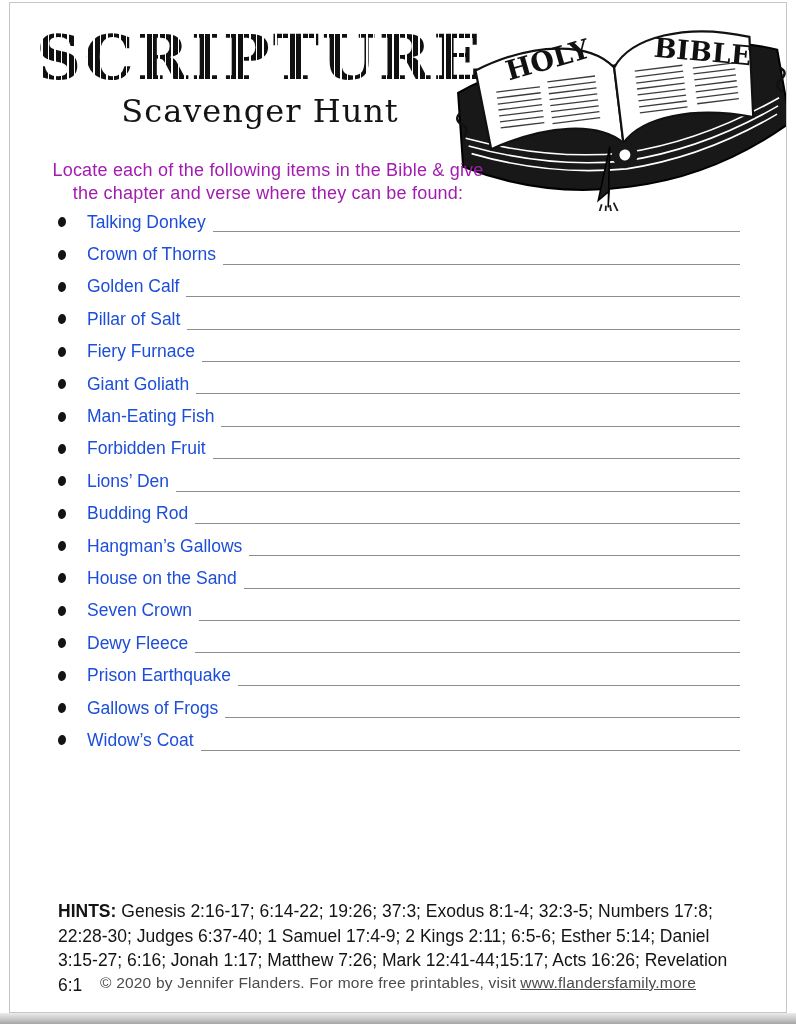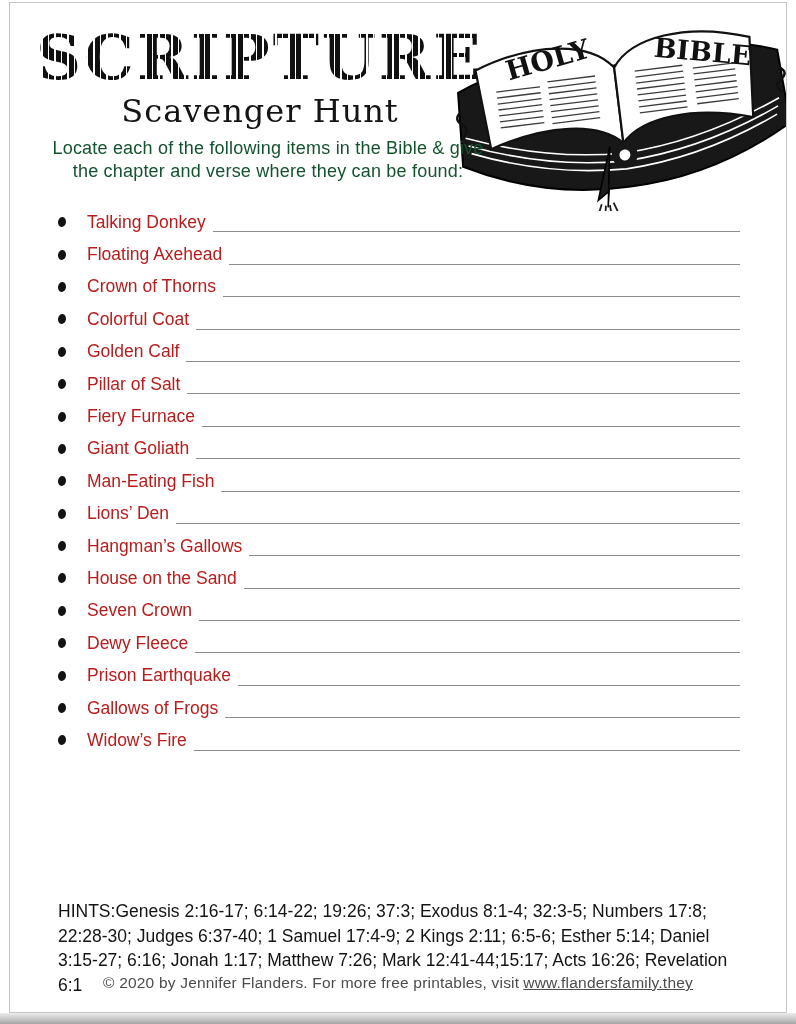--- a/index.html
+++ b/index.html
@@ -26,42 +26,42 @@
     .main-title {
       background:repeating-linear-gradient(90deg,#101010 0px,#101010 5px,#ffffff 5px,#ffffff 6.5px);
       -webkit-background-clip:text; background-clip:text; color:transparent;
     }
   }
   .subtitle {
     font-family:"DejaVu Serif", serif; font-size:32px; color:#141414;
     letter-spacing:1px; line-height:48px; margin-top:-4px;
   }
   .instructions {
-    position:absolute; left:18px; top:134px; width:480px; text-align:center;
-    font-size:18px; line-height:23px; color:#14532d; letter-spacing:0.2px; z-index:2;
+    position:absolute; left:18px; top:156px; width:480px; text-align:center;
+    font-size:18px; line-height:23px; color:#a21caf; letter-spacing:0.2px; z-index:2;
   }
 
   .bible-art { position:absolute; left:438px; top:12px; width:348px; height:196px; z-index:1; }
 
   
   .item-list { position:absolute; left:48px; top:203px; width:682px; }
   .row { display:flex; align-items:center; height:32.4px; }
   .bullet {
     flex:0 0 auto; width:8px; height:10px; border:4px solid #131313;
     border-radius:50%; transform:rotate(7deg); margin-right:21px;
   }
-  .item-label { font-size:17.5px; color:#b91c1c; white-space:nowrap; margin-right:7px; }
+  .item-label { font-size:17.5px; color:#1d4ed8; white-space:nowrap; margin-right:7px; }
   .blank { flex:1 1 auto; align-self:stretch; border-bottom:1.4px solid #8d8d8d; margin-bottom:6px; }
 
   
   .hints {
     position:absolute; left:48px; top:896px; width:692px;
     font-size:17.5px; line-height:24.5px; color:#141414;
   }
-  .hints b { font-weight:400; }
+  .hints b { font-weight:700; margin-right:5px; }
   .footer {
     position:absolute; left:0; top:971px; width:776px; text-align:center;
     font-size:15.5px; color:#4c4c4c; letter-spacing:0.2px;
   }
   .footer a { color:#4c4c4c; text-decoration:underline; margin-left:4px; }
 </style>
 </head>
 <body>
 
 <div class="page">
@@ -115,37 +115,27 @@
     </g>
   </svg>
 
   <div class="item-list" id="item-list">
     <div class="row">
       <span class="bullet"></span>
       <span class="item-label">Talking Donkey</span>
       <span class="blank"></span>
     </div>
 
-    <div class="row">
-      <span class="bullet"></span>
-      <span class="item-label">Floating Axehead</span>
-      <span class="blank"></span>
-    </div>
 
     <div class="row">
       <span class="bullet"></span>
       <span class="item-label">Crown of Thorns</span>
       <span class="blank"></span>
     </div>
 
-    <div class="row">
-      <span class="bullet"></span>
-      <span class="item-label">Colorful Coat</span>
-      <span class="blank"></span>
-    </div>
 
     <div class="row">
       <span class="bullet"></span>
       <span class="item-label">Golden Calf</span>
       <span class="blank"></span>
     </div>
 
     <div class="row">
       <span class="bullet"></span>
       <span class="item-label">Pillar of Salt</span>
@@ -164,27 +154,37 @@
       <span class="blank"></span>
     </div>
 
     <div class="row">
       <span class="bullet"></span>
       <span class="item-label">Man-Eating Fish</span>
       <span class="blank"></span>
     </div>
 
 
+    <div class="row">
+      <span class="bullet"></span>
+      <span class="item-label">Forbidden Fruit</span>
+      <span class="blank"></span>
+    </div>
 
     <div class="row">
       <span class="bullet"></span>
       <span class="item-label">Lions’ Den</span>
       <span class="blank"></span>
     </div>
 
+    <div class="row">
+      <span class="bullet"></span>
+      <span class="item-label">Budding Rod</span>
+      <span class="blank"></span>
+    </div>
 
     <div class="row">
       <span class="bullet"></span>
       <span class="item-label">Hangman’s Gallows</span>
       <span class="blank"></span>
     </div>
 
     <div class="row">
       <span class="bullet"></span>
       <span class="item-label">House on the Sand</span>
@@ -211,24 +211,24 @@
     </div>
 
     <div class="row">
       <span class="bullet"></span>
       <span class="item-label">Gallows of Frogs</span>
       <span class="blank"></span>
     </div>
 
     <div class="row">
       <span class="bullet"></span>
-      <span class="item-label">Widow’s Fire</span>
+      <span class="item-label">Widow’s Coat</span>
       <span class="blank"></span>
     </div>
   </div>
 
   <p class="hints"><b>HINTS:</b><span>Genesis 2:16-17; 6:14-22; 19:26; 37:3; Exodus 8:1-4; 32:3-5; Numbers 17:8; 22:28-30; Judges 6:37-40; 1 Samuel 17:4-9; 2 Kings 2:11; 6:5-6; Esther 5:14; Daniel 3:15-27; 6:16; Jonah 1:17; Matthew 7:26; Mark 12:41-44;15:17; Acts 16:26; Revelation 6:1</span></p>
 
-  <div class="footer"><span>© 2020 by Jennifer Flanders. For more free printables, visit</span><a href="#">www.flandersfamily.they</a></div>
+  <div class="footer"><span>© 2020 by Jennifer Flanders. For more free printables, visit</span><a href="#">www.flandersfamily.more</a></div>
 
 </div>
 
 <div class="viewer-bottom-band"></div>
 
 </body></html>

